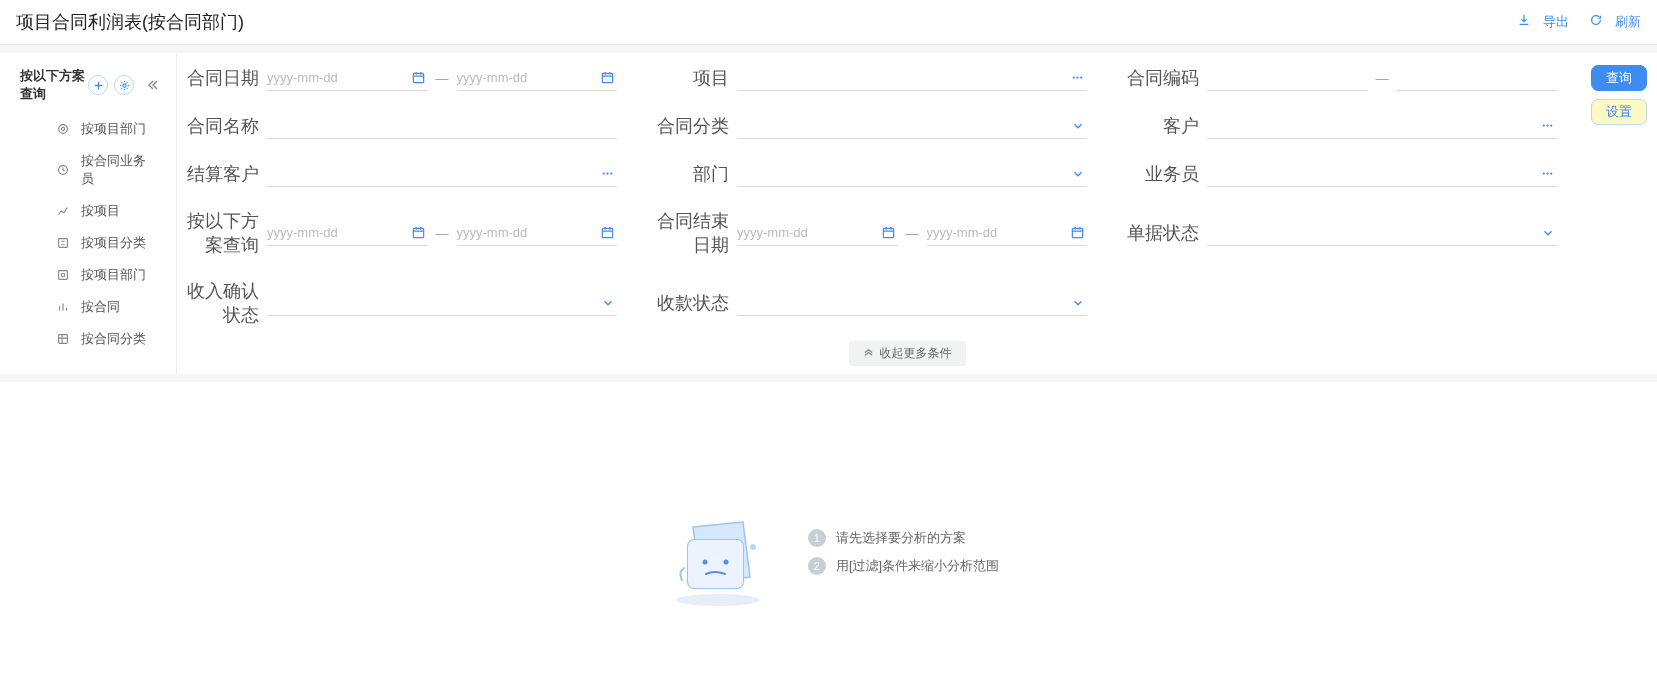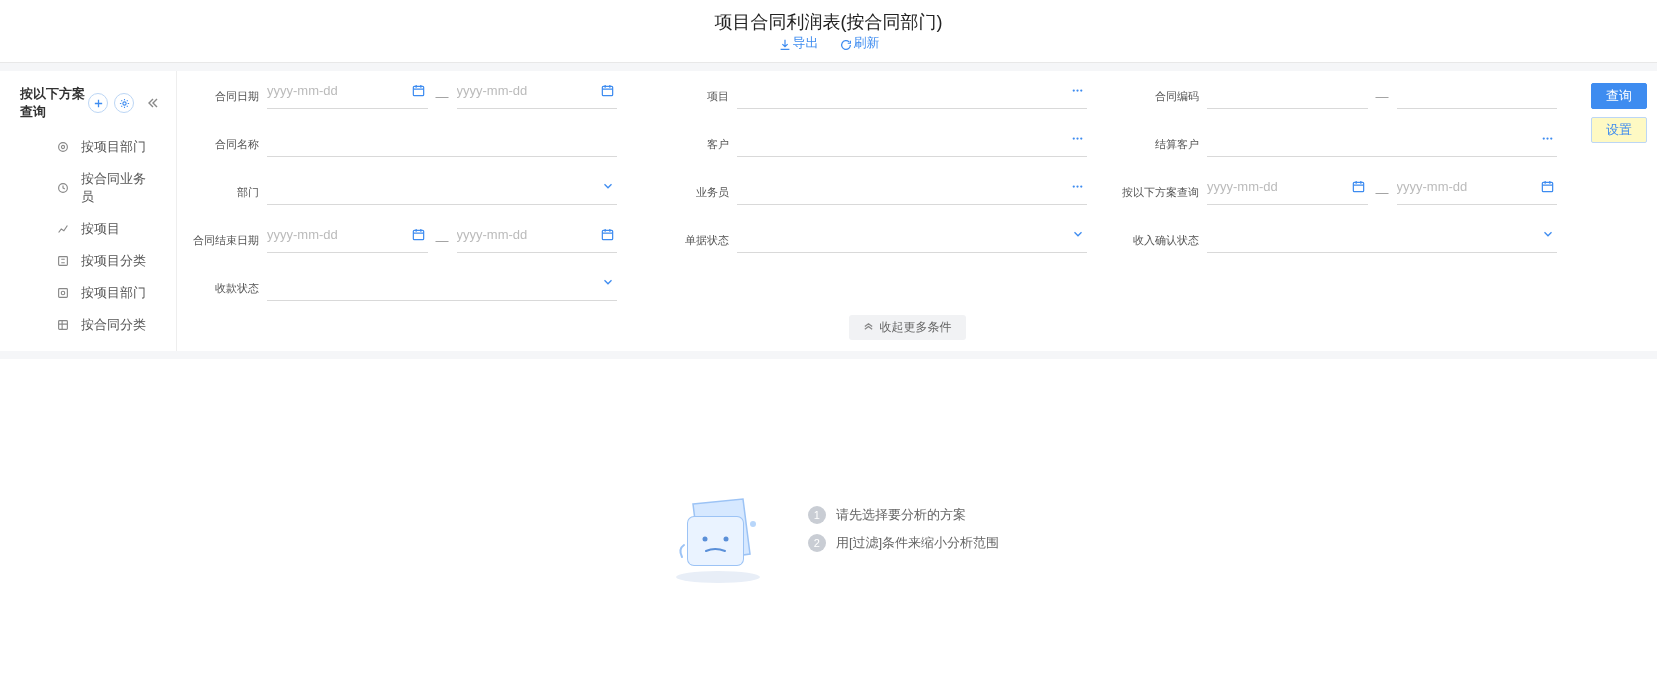--- a/index.html
+++ b/index.html
@@ -9,35 +9,34 @@
       font-size: 13px;
       color: #333;
     }
     .header {
       background: #fff;
       display: flex;
       align-items: center;
       justify-content: space-between;
       padding: 10px 16px;
       border-bottom: 1px solid #e8e8e8;
-      flex-direction: column;
     }
     .page-title {
       font-size: 18px;
       font-weight: 500;
       color: #222;
     }
     .header-actions {
       display: flex;
       gap: 20px;
     }
     .header-action {
       display: flex;
-      align-items: flex-end;
-      gap: 1px;
+      align-items: flex-start;
+      gap: 12px;
       color: #3e8cf0;
       cursor: pointer;
       font-size: 13px;
     }
     .header-action svg { width: 14px; height: 14px; }
     .content-wrapper {
       display: flex;
       background: #fff;
       margin-top: 8px;
     }
@@ -113,31 +112,31 @@
       padding-right: 80px;
     }
     .filter-field {
       display: flex;
       align-items: center;
     }
     .filter-label {
       width: 90px;
       text-align: right;
       color: #555;
-      font-size: 11px;
+      font-size: 18px;
       padding-right: 8px;
       flex-shrink: 0;
     }
     .filter-input-wrap {
       flex: 1;
       position: relative;
       border-bottom: 1px solid #d9d9d9;
       height: 26px;
       display: flex;
-      align-items: flex-start;
+      align-items: center;
       gap: 48px;
     }
     .filter-input {
       border: none;
       outline: none;
       width: 100%;
       font-size: 13px;
       background: transparent;
       color: #333;
     }
@@ -169,21 +168,21 @@
       position: absolute;
       top: 12px;
       right: 10px;
       display: flex;
       flex-direction: column;
       gap: 8px;
     }
     .btn {
       min-width: 56px;
       height: 26px;
-      border-radius: 2px;
+      border-radius: 7px;
       font-size: 13px;
       cursor: pointer;
       display: flex;
       align-items: center;
       justify-content: center;
       padding: 0 12px;
     }
     .btn-primary {
       background: #3e8cf0;
       color: #fff;
@@ -344,20 +343,28 @@
           <svg viewBox="0 0 16 16" width="14" height="14" fill="none" stroke="currentColor" stroke-width="1.3">
             <rect x="3" y="3" width="10" height="10" rx="1"></rect>
             <circle cx="8" cy="8" r="2"></circle>
           </svg>
         </span>
       <span>按项目部门</span>
     </div>
     <div class="sidebar-item">
       <span class="sb-icon">
           <svg viewBox="0 0 16 16" width="14" height="14" fill="none" stroke="currentColor" stroke-width="1.3">
+            <path d="M4 12V7M8 12V4M12 12V9"></path>
+          </svg>
+        </span>
+      <span>按合同</span>
+    </div>
+    <div class="sidebar-item">
+      <span class="sb-icon">
+          <svg viewBox="0 0 16 16" width="14" height="14" fill="none" stroke="currentColor" stroke-width="1.3">
             <rect x="3" y="3" width="10" height="10" rx="1"></rect>
             <path d="M3 7h10M7 3v10"></path>
           </svg>
         </span>
       <span>按合同分类</span>
     </div>
   </div>
 
   <div class="main-area">
     <div class="action-buttons">
@@ -419,20 +426,31 @@
         </div>
       </div>
 
       <div class="filter-field">
         <div class="filter-label">合同名称</div>
         <div class="filter-input-wrap">
           <input class="filter-input" style="">
         </div>
       </div>
 
+      <div class="filter-field">
+        <div class="filter-label">合同分类</div>
+        <div class="filter-input-wrap">
+          <input class="filter-input" style="">
+          <span class="input-suffix blue">
+            <svg viewBox="0 0 16 16" width="14" height="14" fill="none" stroke="currentColor" stroke-width="1.5">
+                <path d="M4 6l4 4 4-4"></path>
+              </svg>
+          </span>
+        </div>
+      </div>
 
       <div class="filter-field">
         <div class="filter-label">客户</div>
         <div class="filter-input-wrap">
           <input class="filter-input" style="">
           <span class="input-suffix blue">
             <svg viewBox="0 0 16 16" width="15" height="15" fill="currentColor">
                 <circle cx="4" cy="8" r="1.2"></circle>
                 <circle cx="8" cy="8" r="1.2"></circle>
                 <circle cx="12" cy="8" r="1.2"></circle>

